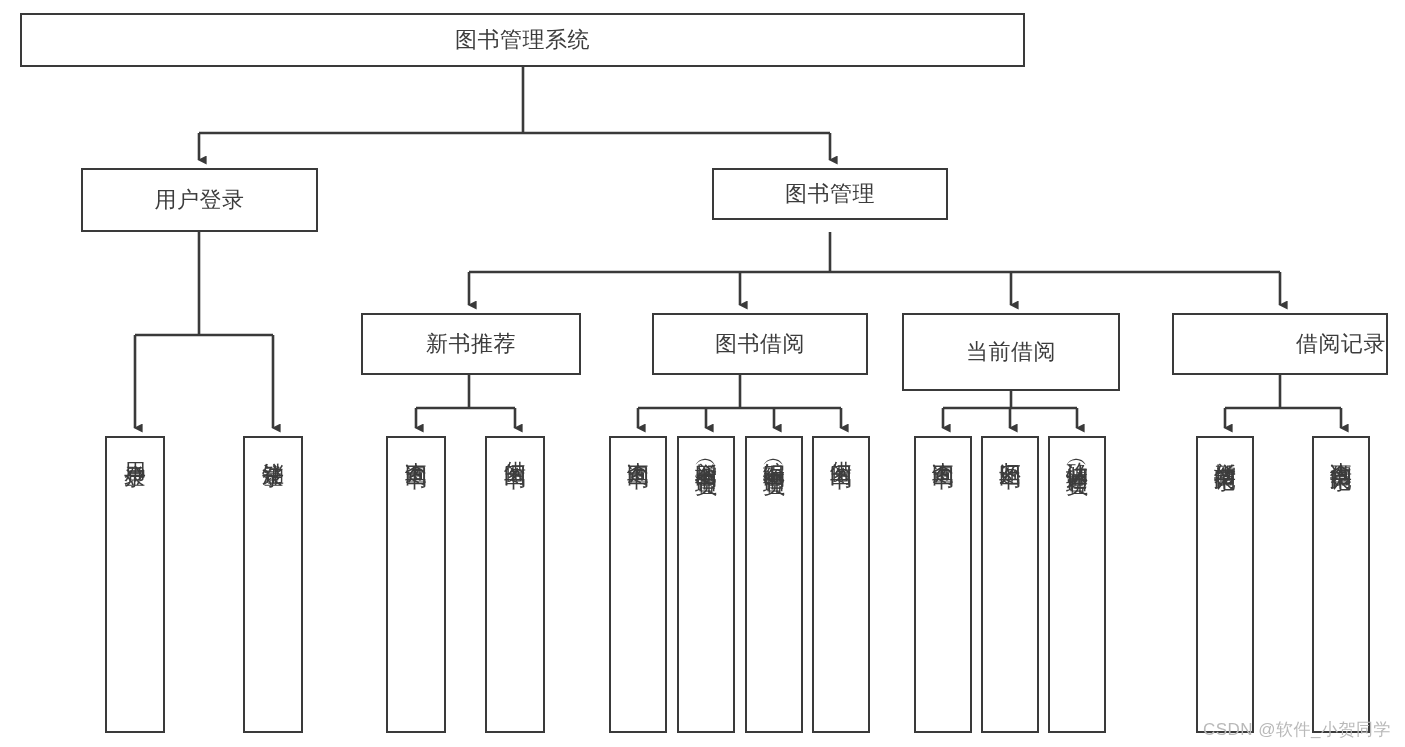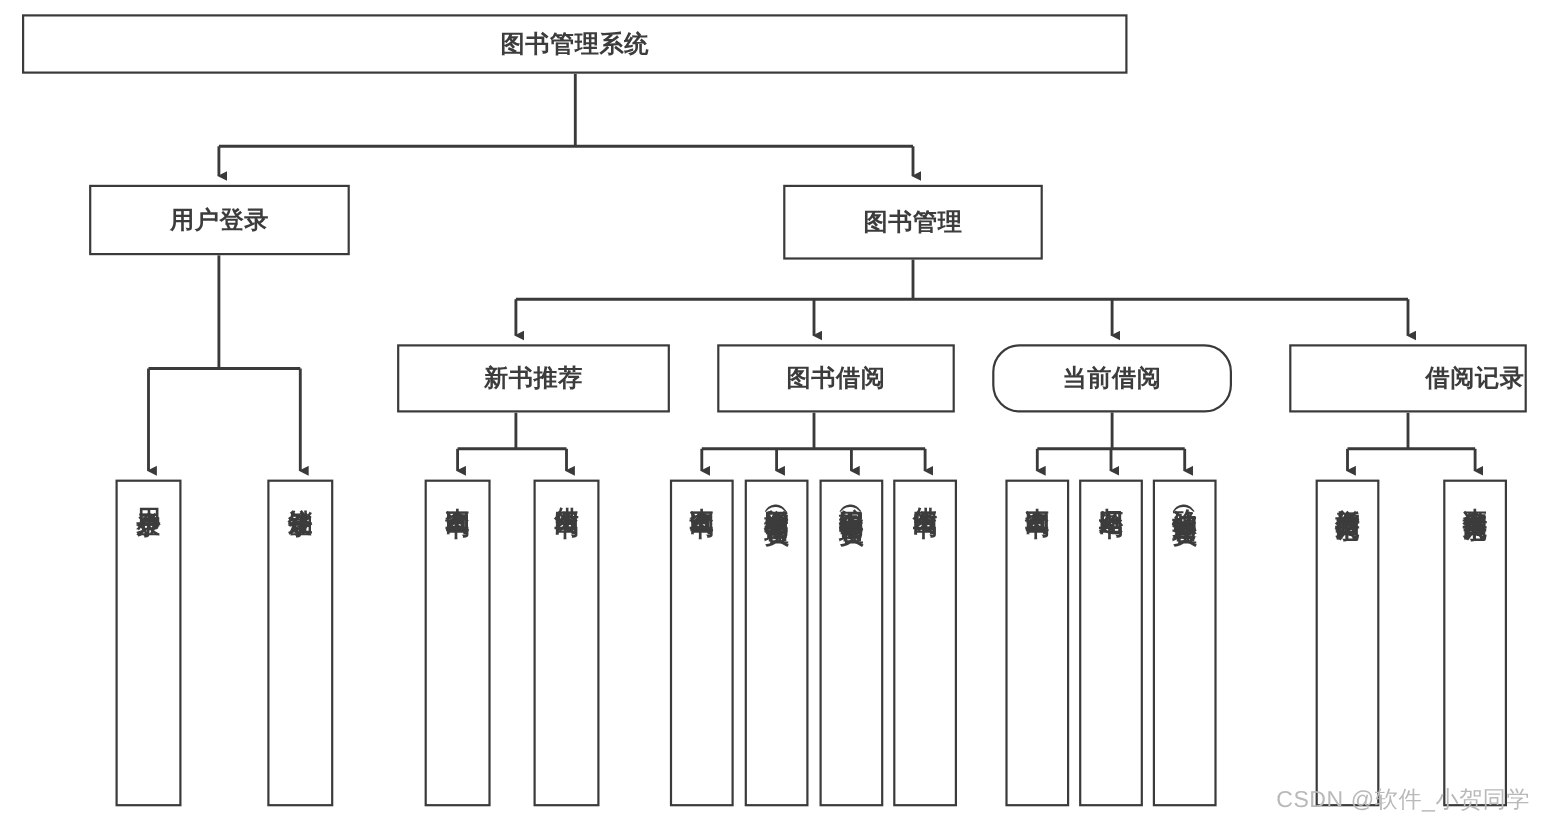--- a/index.html
+++ b/index.html
@@ -27,21 +27,20 @@
   }
   .node {
     position: absolute;
     box-sizing: border-box;
     background: #ffffff;
     border: 2px solid #3a3a3a;
     display: flex;
     align-items: center;
     justify-content: center;
     overflow: hidden;
-    font-weight: bold;
   }
   .node-label {
     color: #3c3c3c;
     font-size: 22px;
     line-height: 1.12;
     letter-spacing: 0.5px;
     white-space: nowrap;
     text-align: center;
   }
   .node.vertical .node-label {
@@ -54,21 +53,21 @@
   }
   .node.vertical {
     align-items: flex-start;
     justify-content: center;
     padding-top: 6px;
   }
   .watermark {
     position: absolute;
     right: 14px;
     bottom: 6px;
-    font-size: 21px;
+    font-size: 17px;
     color: #b9b9b9;
     letter-spacing: 0.5px;
     white-space: nowrap;
     pointer-events: none;
   }
 </style>
 </head>
 <body>
 
 <div id="diagram-root">
@@ -125,32 +124,32 @@
   </svg>
 
   <div class="node" id="node-root" style="left: 20px; top: 13px; width: 1005px; height: 54px;">
     <span class="node-label">图书管理系统</span>
   </div>
 
   <div id="level2-container">
       <div class="node" style="left: 81px; top: 168px; width: 237px; height: 64px;">
         <span class="node-label">用户登录</span>
       </div>
-      <div class="node" style="left: 712px; top: 168px; width: 236px; height: 68px;">
+      <div class="node" style="left: 712px; top: 168px; width: 236px; height: 52px;">
         <span class="node-label">图书管理</span>
       </div>
     </div>
   <div id="level3-container">
-      <div class="node" style="left: 361px; top: 313px; width: 248px; height: 62px;">
+      <div class="node" style="left: 361px; top: 313px; width: 220px; height: 62px;">
         <span class="node-label">新书推荐</span>
       </div>
       <div class="node" style="left: 632px; top: 313px; width: 216px; height: 62px; margin-left: 20px;">
         <span class="node-label">图书借阅</span>
       </div>
-      <div class="node" style="left: 902px; top: 313px; width: 218px; height: 62px; border-radius: 25px;">
+      <div class="node" style="left: 902px; top: 313px; width: 218px; height: 78px;">
         <span class="node-label">当前借阅</span>
       </div>
       <div class="node" style="left: 1172px; top: 313px; width: 216px; height: 62px; justify-content: flex-end;">
         <span class="node-label">借阅记录</span>
       </div>
     </div>
   <div id="level4-container">
       <div class="node vertical" style="left: 105px; top: 436px; width: 60px; height: 297px;">
         <span class="node-label">用户登录</span>
       </div>

